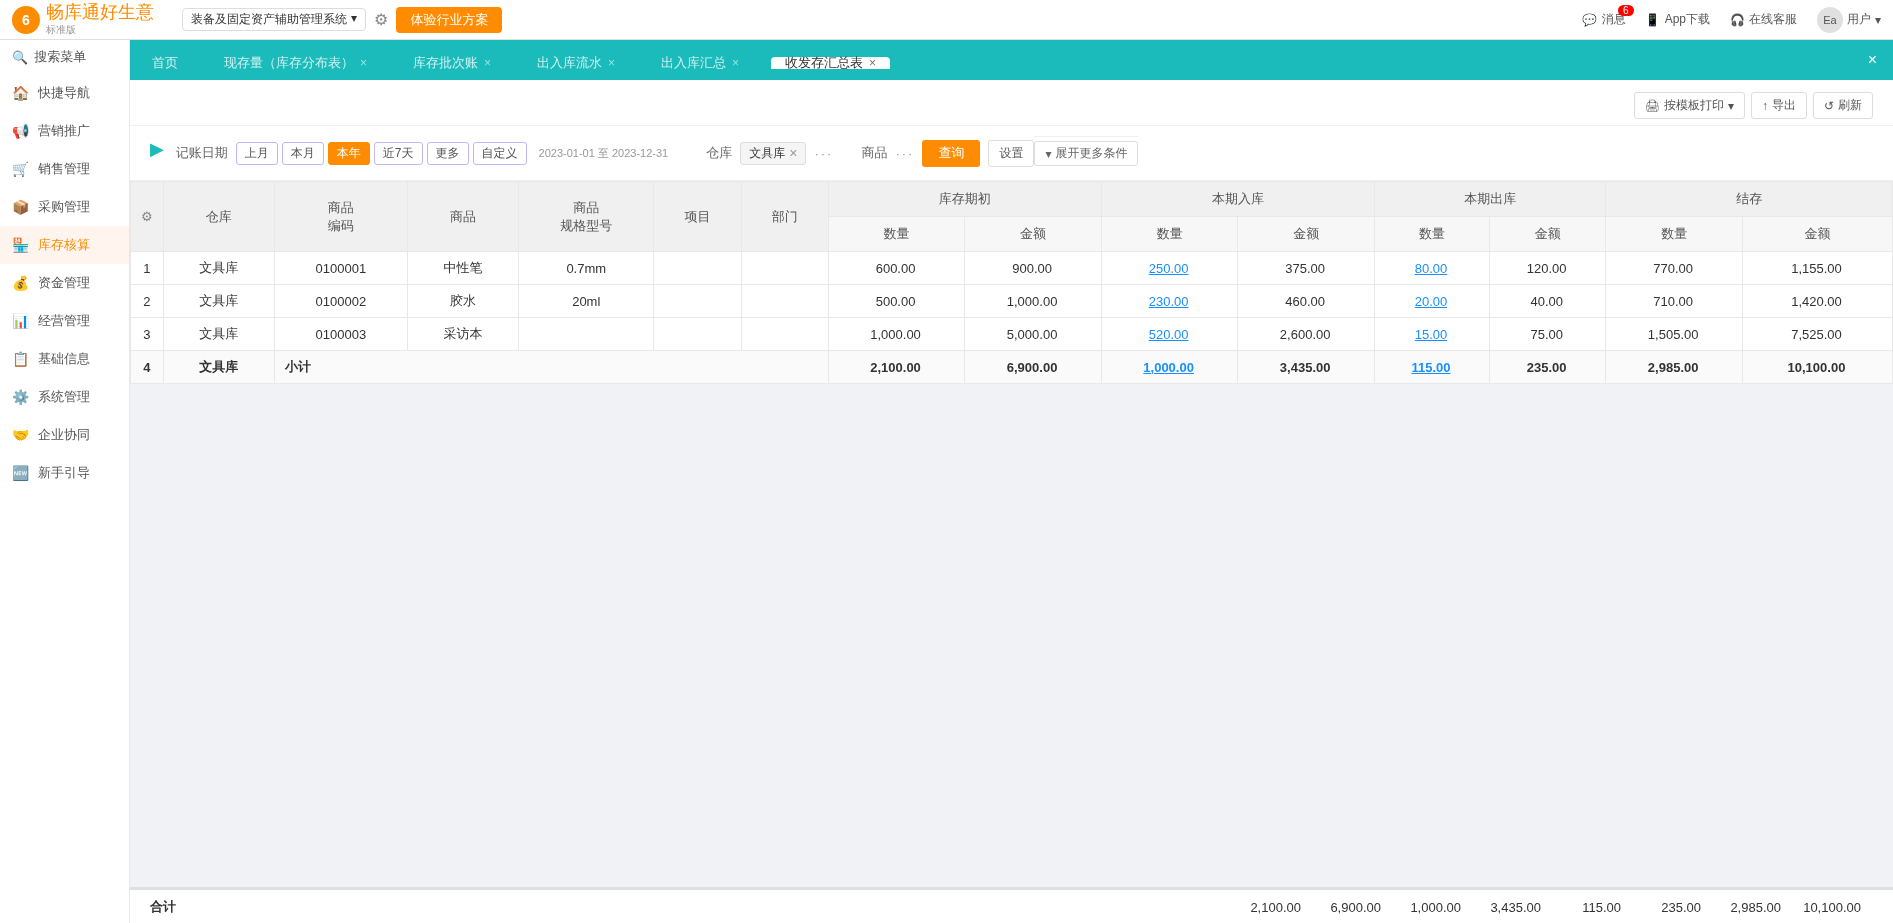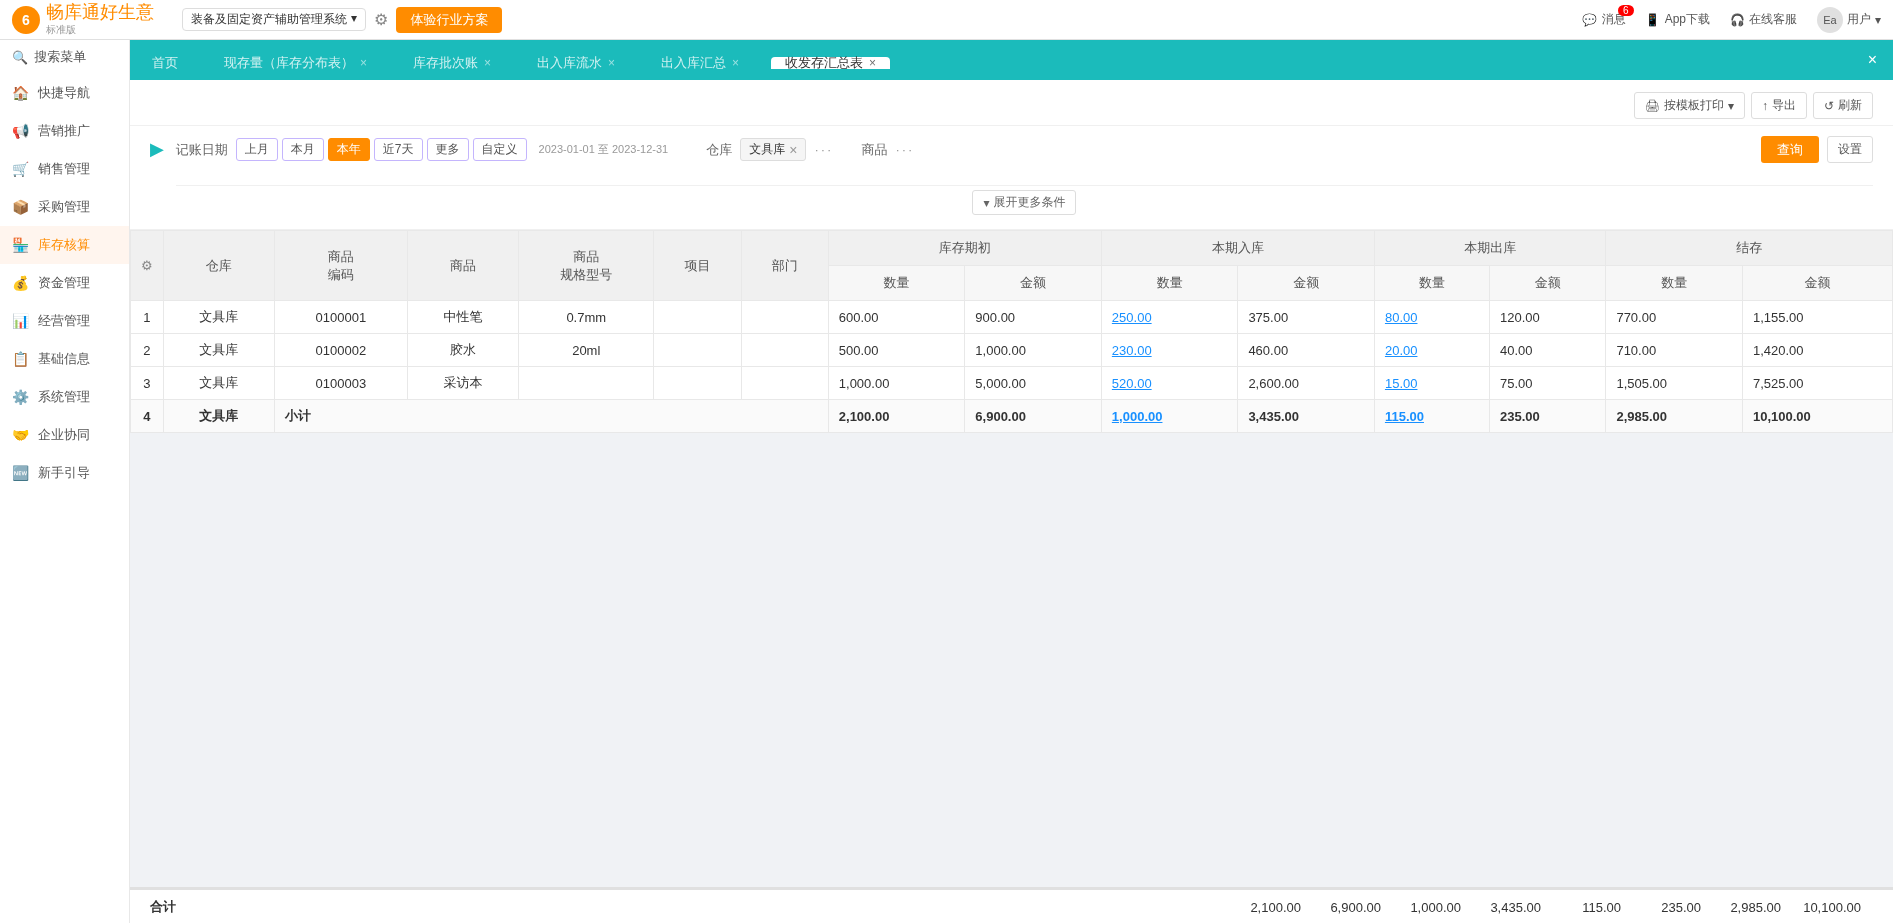--- a/index.html
+++ b/index.html
@@ -56,40 +56,40 @@
 
     
     .table-wrapper { padding: 0 0 0 0; background: #fff; overflow-x: auto; }
     table { width: 100%; border-collapse: collapse; font-size: 13px; }
     thead tr th { background: #f7f7f7; border: 1px solid #e8e8e8; padding: 8px 10px; text-align: center; font-weight: normal; color: #555; white-space: nowrap; }
     thead tr:first-child th { background: #f0f0f0; }
     tbody tr td { border: 1px solid #e8e8e8; padding: 7px 10px; text-align: center; color: #333; }
     tbody tr.subtotal td { font-weight: bold; background: #fafafa; }
     .link-text { color: #1890ff; text-decoration: underline; cursor: pointer; }
     .settings-col { width: 32px; text-align: center; }
-    .num-cell { text-align: left; padding-right: 12px; }
+    .num-cell { text-align: center; padding-right: 12px; }
 
     
     .summary-row { display: flex; align-items: center; padding: 8px 20px; background: #fff; border-top: 2px solid #e0e0e0; font-size: 13px; }
     .summary-label { color: #333; margin-right: 20px; font-weight: bold; }
     .summary-cell { min-width: 80px; text-align: right; padding-right: 12px; color: #333; }
 
     
     ::-webkit-scrollbar { width: 6px; height: 6px; }
     ::-webkit-scrollbar-thumb { background: #ccc; border-radius: 3px; }
 
     .top-bar-right { display: flex; align-items: center; gap: 20px; }
     .close-btn { color: #fff; font-size: 16px; cursor: pointer; padding: 0 8px; }
     
     
     .gear-icon { cursor: pointer; color: #888; }
     
     .filter-section { display: flex; align-items: flex-start; gap: 12px; padding: 10px 20px; background: #fff; border-bottom: 1px solid #f0f0f0; }
     .filter-left-arrow { color: #1bbbbb; cursor: pointer; font-size: 18px; margin-top: 2px; }
-    .filter-main { display: flex; flex-direction: column; gap: 22px; }
+    .filter-main { display: flex; flex-direction: row; gap: 0; }
     .filter-row { display: flex; align-items: center; gap: 8px; flex-wrap: wrap; }
     .filter-expand-row { display: flex; align-items: center; justify-content: center; padding: 4px 0; border-top: 1px solid #f0f0f0; }
     .right-actions { margin-left: auto; display: flex; align-items: center; gap: 6px; }
   </style>
 </head>
 <body>
 
 <div class="app-wrapper">
 
   <div class="top-bar">

